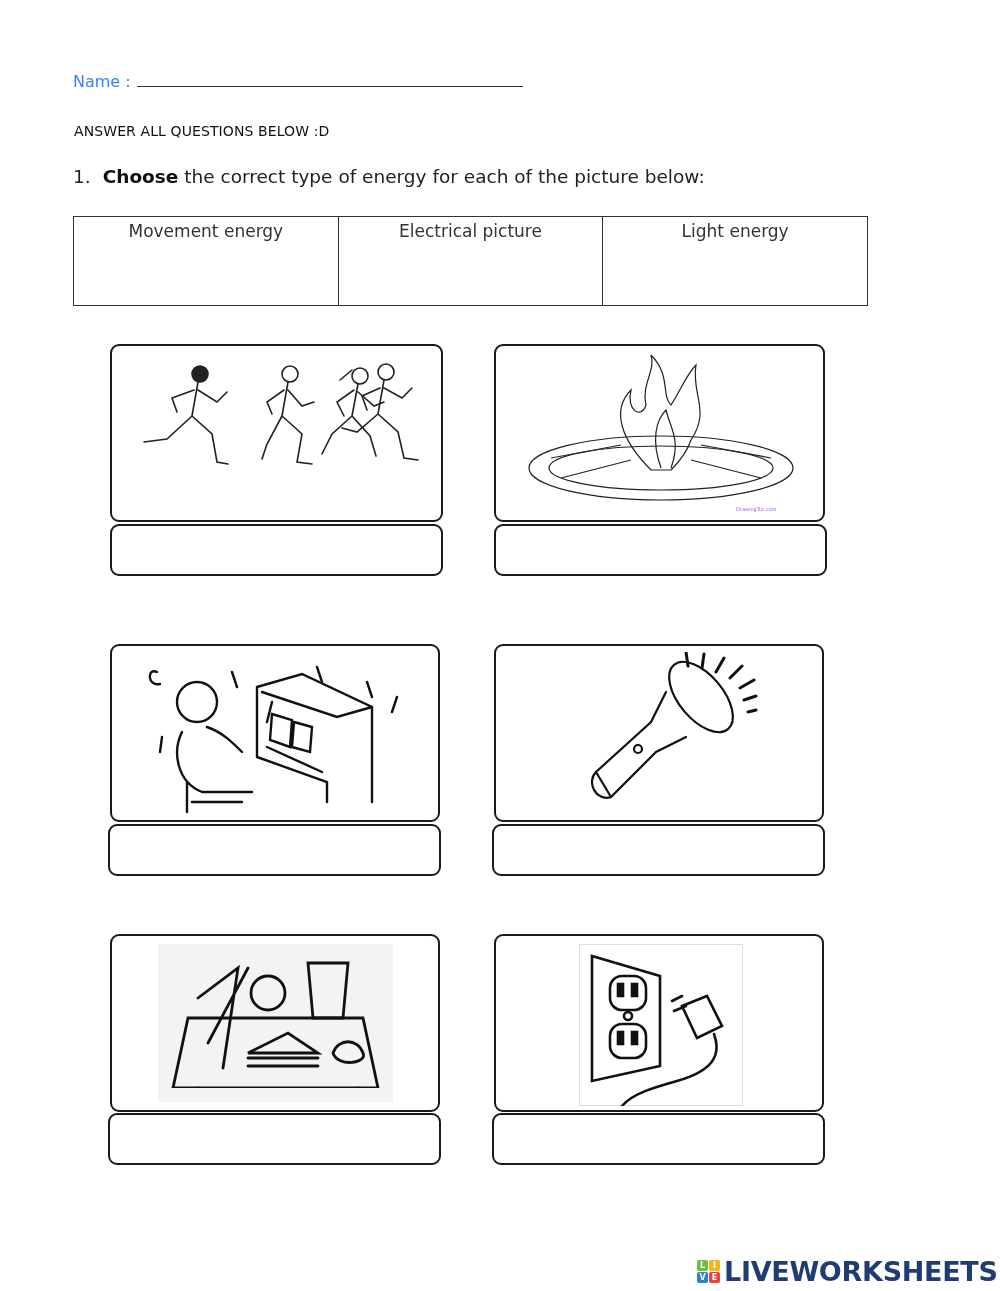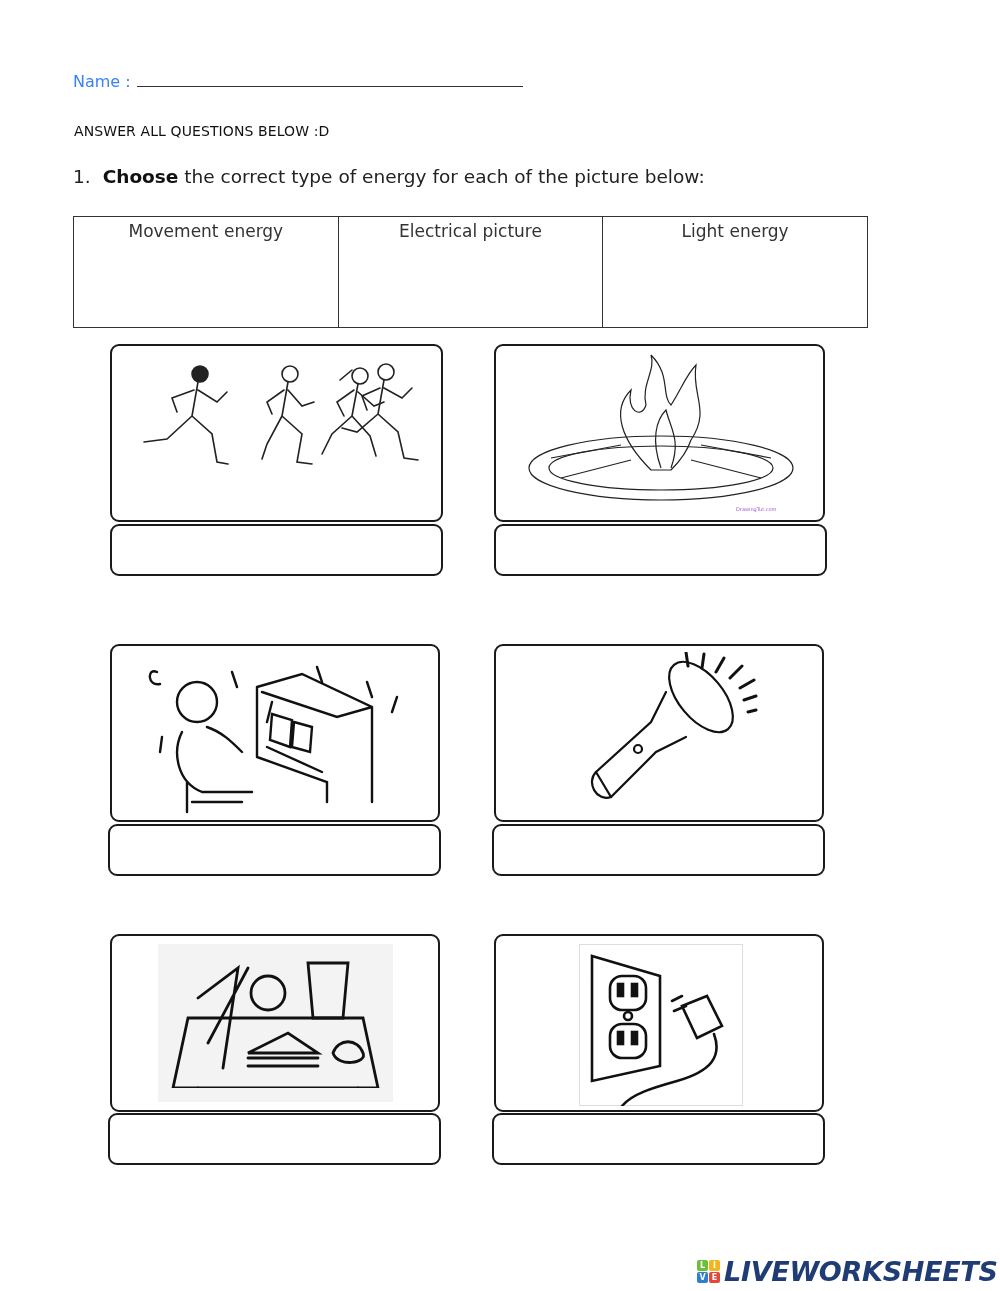--- a/index.html
+++ b/index.html
@@ -5,29 +5,29 @@
   html, body { margin: 0; padding: 0; background: #ffffff; }
   body { width: 1000px; height: 1291px; position: relative; overflow: hidden;
          font-family: "DejaVu Sans", "Liberation Sans", sans-serif; color: #222; }
   .abs { position: absolute; }
   .name-line { left: 73px; top: 72px; font-size: 16px; color: #3b82f6; }
   .name-line .underline { display: inline-block; width: 386px; border-bottom: 1px solid #333; margin-left: 6px; height: 14px; vertical-align: baseline; }
   .heading { left: 74px; top: 123px; font-size: 14px; font-weight: normal; color: #111; letter-spacing: 0.1px; }
   .question { left: 73px; top: 166px; font-size: 18.5px; color: #222; }
   .question .qnum { margin-right: 12px; }
   .question b { color: #111; }
-  table.energy { position: absolute; left: 73px; top: 216px; width: 795px; height: 112px; border-collapse: collapse; }
+  table.energy { position: absolute; left: 73px; top: 216px; width: 795px; height: 90px; border-collapse: collapse; }
   table.energy td { border: 1px solid #333; width: 33.33%; text-align: center; vertical-align: top; padding-top: 4px; font-size: 17px; color: #333; height: 44px; box-sizing: border-box; }
   .card { position: absolute; border: 2px solid #1a1a1a; border-radius: 9px; background: #fff; box-sizing: border-box; }
   .answer { position: absolute; border: 2px solid #1a1a1a; border-radius: 9px; background: #fff; box-sizing: border-box; }
   .card svg { position: absolute; }
   .logo { left: 697px; top: 1256px; display: flex; align-items: center; }
   .logo .blocks { display: grid; grid-template-columns: 11px 11px; grid-template-rows: 11px 11px; gap: 1px; margin-right: 4px; }
   .logo .blocks span { font-size: 8px; font-weight: bold; color: #fff; display: flex; align-items: center; justify-content: center; border-radius: 2px; }
-  .logo .word { font-size: 27px; font-weight: bold; color: #1f3c74; letter-spacing: -0.3px; font-family: "DejaVu Sans", sans-serif; font-style: italic; }
+  .logo .word { font-size: 27px; font-weight: bold; color: #1f3c74; letter-spacing: -0.3px; font-family: "DejaVu Sans", sans-serif; }
   .wm { left: 738px; top: 507px; font-size: 5px; color: #a060d0; }
 </style>
 </head>
 <body>
 
 <div class="abs name-line">
   <span>Name :</span><span class="underline"></span>
 </div>
 
 <div class="abs heading">ANSWER ALL QUESTIONS BELOW :D</div>

